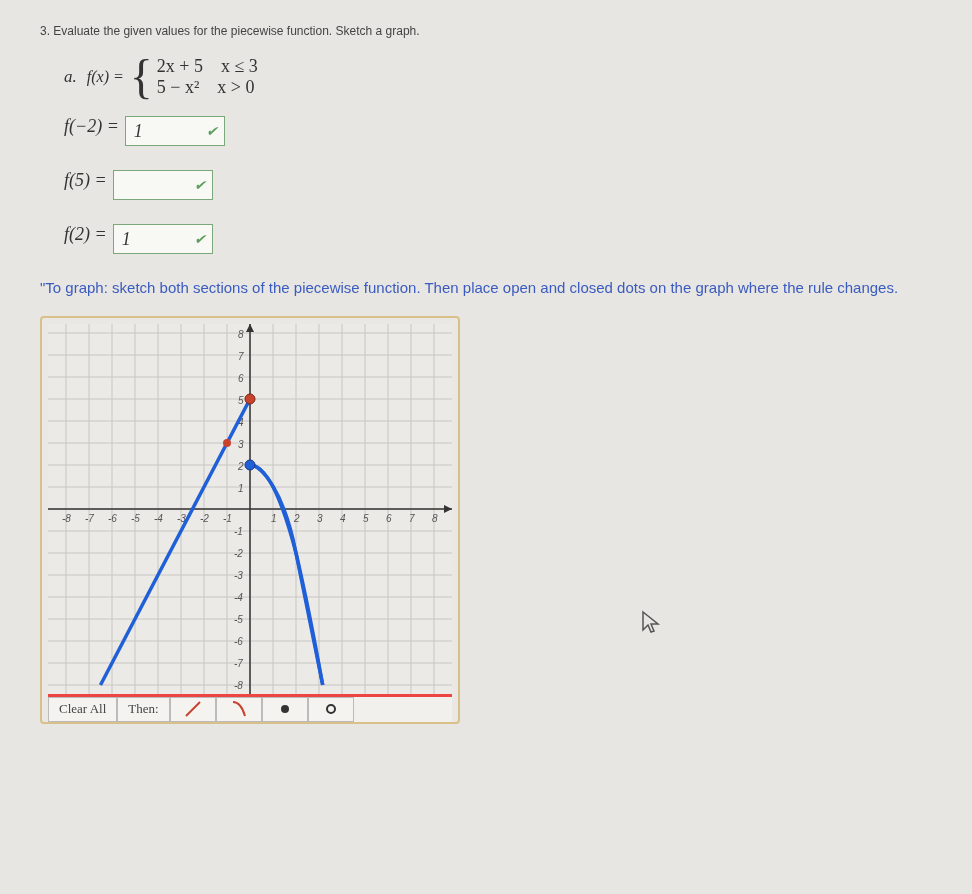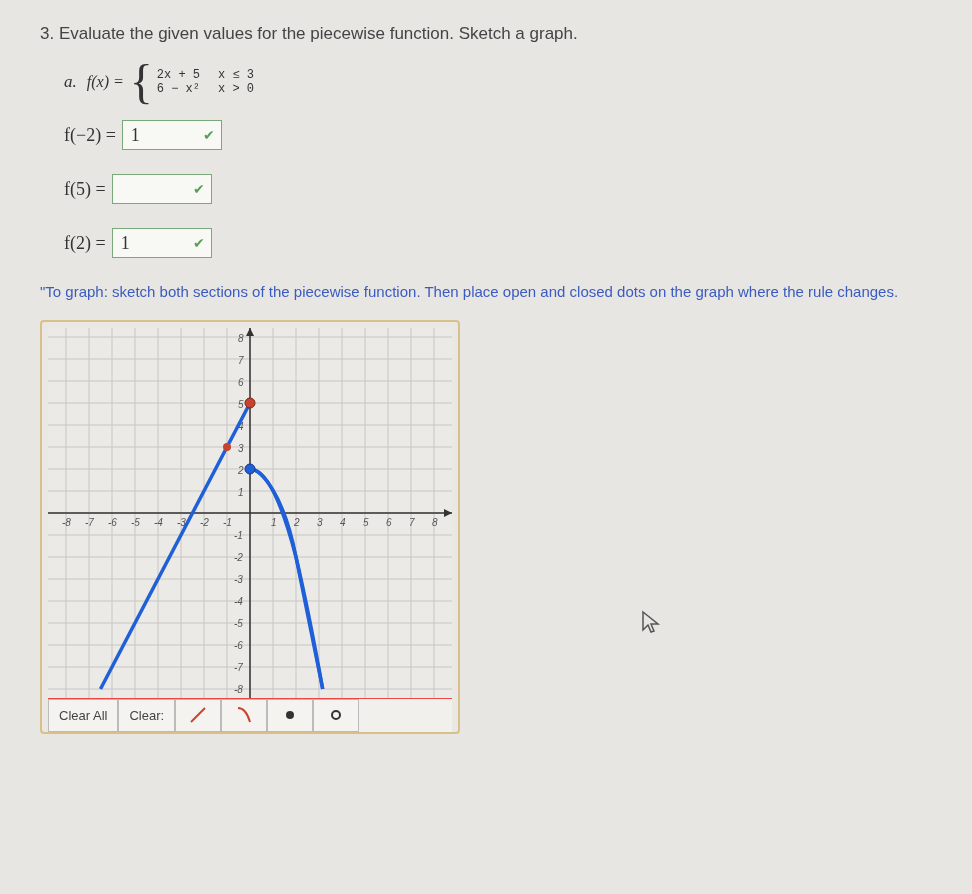--- a/index.html
+++ b/index.html
@@ -4,21 +4,21 @@
 <style>
   * { box-sizing: border-box; margin: 0; padding: 0; }
   body {
     font-family: Arial, sans-serif;
     background: #e8e6e3;
     padding: 24px 40px;
     width: 972px;
     color: #333;
   }
   .question-text {
-    font-size: 17px;
+    font-size: 12px;
     color: #444;
     margin-bottom: 18px;
   }
   .part-row {
     display: flex;
     align-items: center;
     margin-bottom: 18px;
     padding-left: 24px;
   }
   .part-label {
@@ -31,32 +31,33 @@
   }
   .brace {
     font-size: 48px;
     line-height: 40px;
     font-family: 'Times New Roman', serif;
     margin-right: 4px;
   }
   .pieces {
     display: flex;
     flex-direction: column;
-    font-family: Liberation Mono, monospace;
-    font-size: 12px;
+    font-family: Liberation Serif, serif;
+    font-size: 18px;
   }
   .piece-row { display: flex; gap: 18px; }
   .math { font-family: 'Times New Roman', serif; font-style: italic; }
   .eval-row {
     display: flex;
-    align-items: center;
+    align-items: flex-start;
     margin-bottom: 24px;
     padding-left: 24px;
     font-family: 'Times New Roman', serif;
     font-size: 18px;
+    font-style: italic;
   }
   .answer-box {
     width: 100px;
     height: 30px;
     border: 1px solid #7aa87a;
     background: #f8f8f5;
     display: flex;
     align-items: center;
     justify-content: space-between;
     padding: 0 6px 0 8px;
@@ -81,23 +82,24 @@
   }
   .graph-area {
     position: relative;
     width: 404px;
     height: 370px;
     background: #eceae6;
   }
   .toolbar {
     display: flex;
     align-items: stretch;
-    border-top: 1px solid #ef4444;
+    border-top: 3px solid #ef4444;
     background: #f2f0ec;
-    height: 34px;
+    height: 28px;
+    font-family: Liberation Serif, serif;
   }
   .tool-btn {
     border: 1px solid #bbb;
     background: #f5f3ef;
     padding: 0 12px;
     font-size: 13px;
     color: #444;
     display: flex;
     align-items: center;
     justify-content: center;
@@ -115,21 +117,21 @@
   <span class="part-label math">a.</span>
   <span class="math" style="margin-right:6px;">f(x) =</span>
   <span class="piecewise">
     <span class="brace">{</span>
     <span class="pieces">
       <span class="piece-row">
         <span>2x + 5</span>
         <span>x ≤ 3</span>
       </span>
       <span class="piece-row">
-        <span>6 − x²</span>
+        <span>5 − x²</span>
         <span>x &gt; 0</span>
       </span>
     </span>
   </span>
 </div>
 
 <div class="eval-row">
   <span>f(−2) =</span>
   <div class="answer-box">
     <span>1</span>
@@ -245,21 +247,21 @@
 
       <circle cx="202" cy="75" r="5" fill="#c7432e" stroke="#7a2518" stroke-width="1"></circle>
 
       <circle cx="202" cy="141" r="5" fill="#1f5fd8" stroke="#14388a" stroke-width="1"></circle>
 
       <circle cx="179" cy="119" r="4" fill="#c7432e"></circle>
     </svg>
   </div>
   <div class="toolbar">
     <div class="tool-btn text-btn">Clear All</div>
-    <div class="tool-btn text-btn">Clear:</div>
+    <div class="tool-btn text-btn">Then:</div>
     <div class="tool-btn">
       <svg width="20" height="20">
           <line x1="3" y1="17" x2="17" y2="3" stroke="#c7432e" stroke-width="2"></line>
         </svg>
     </div>
     <div class="tool-btn">
       <svg width="20" height="20">
           <path d="M 4 3 Q 12 3 16 17" stroke="#c7432e" stroke-width="2" fill="none"></path>
         </svg>
     </div>

